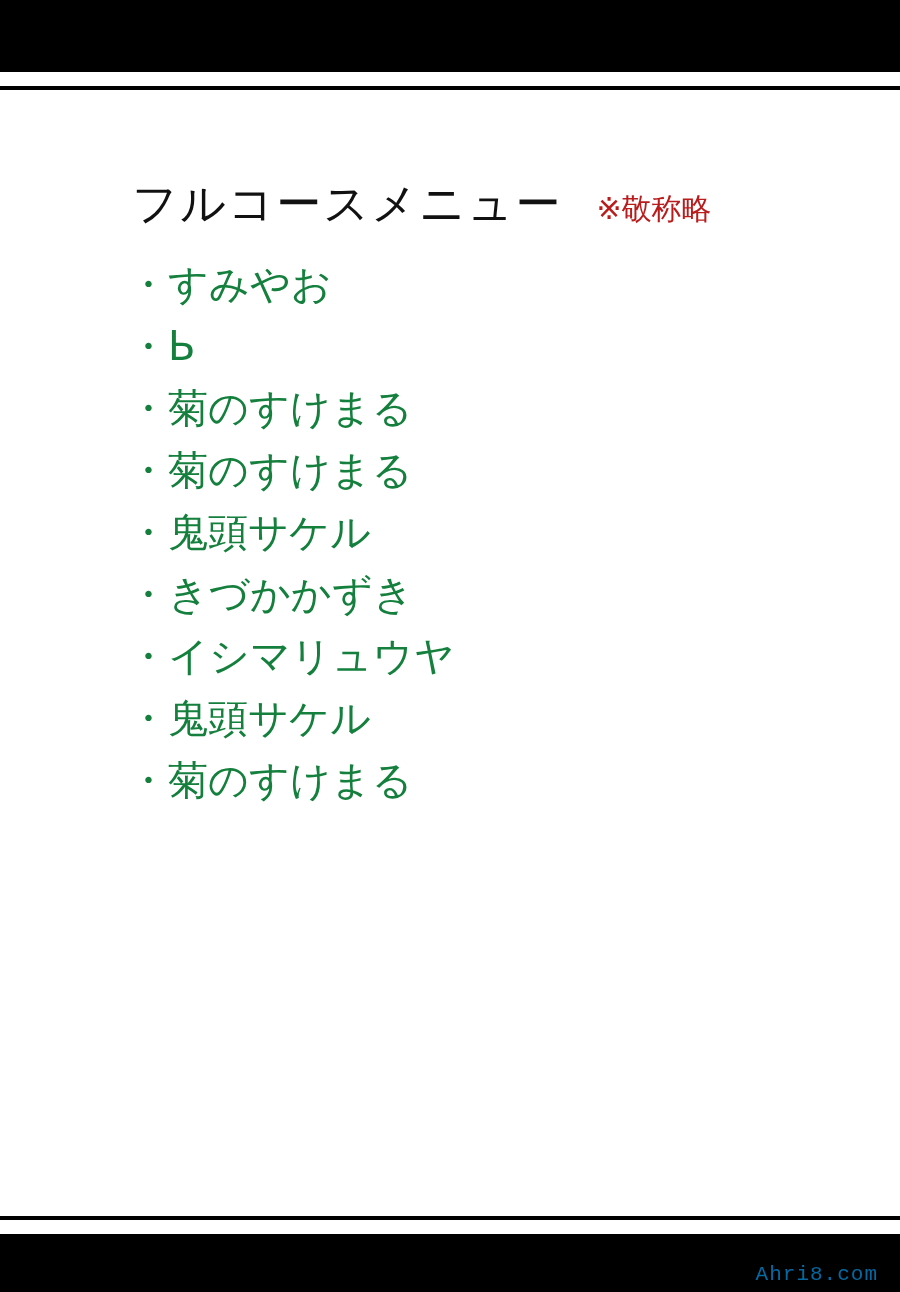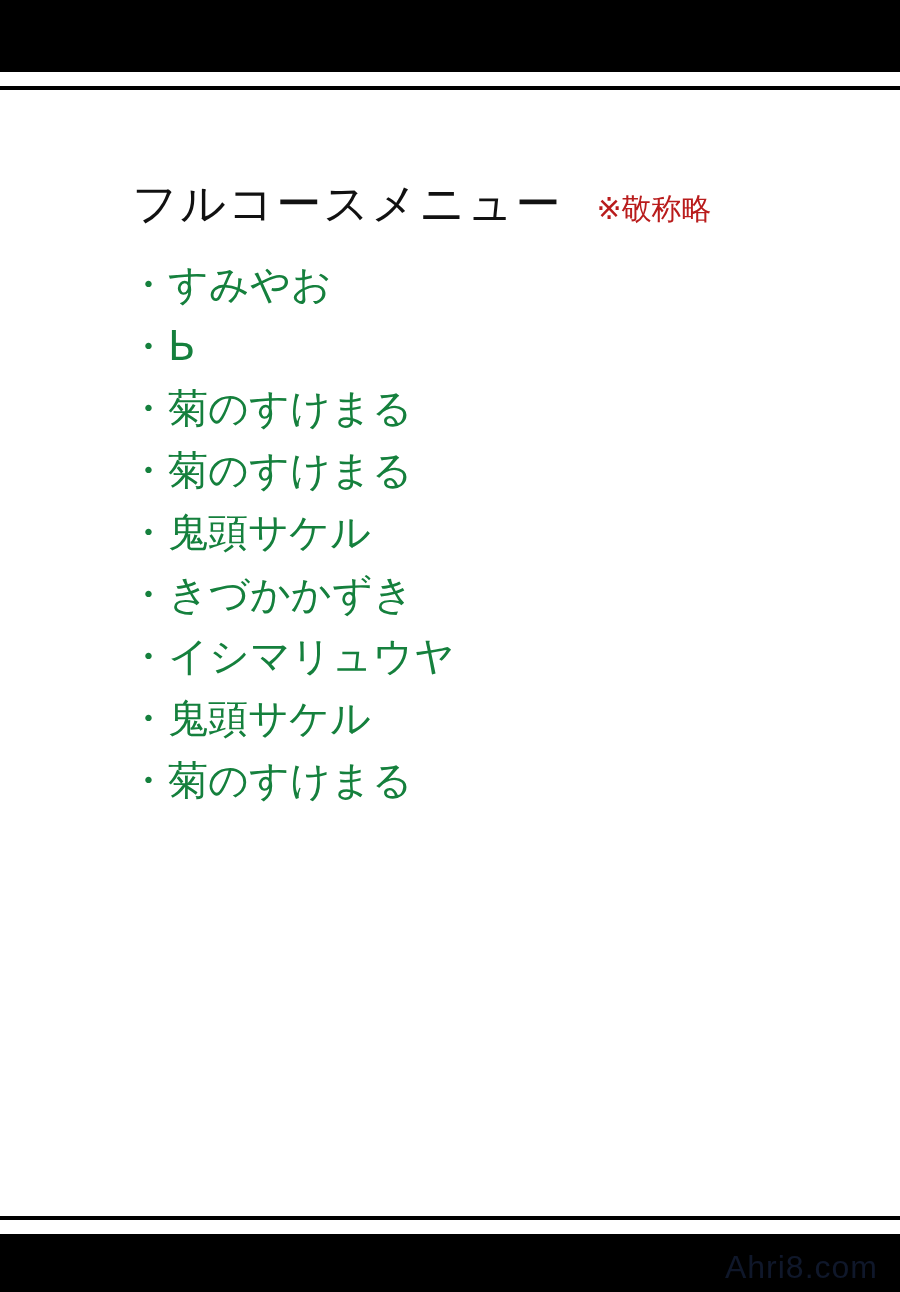--- a/index.html
+++ b/index.html
@@ -96,23 +96,23 @@
     display: inline-block;
   }
   .item-label {
     display: inline;
   }
 
   .watermark {
     position: absolute;
     right: 22px;
     bottom: 6px;
-    font-family: Liberation Sans, sans-serif;
-    font-size: 32px;
-    color: #0f172a;
+    font-family: Liberation Mono, monospace;
+    font-size: 21px;
+    color: #0369a1;
     letter-spacing: 1px;
   }
 </style>
 </head>
 <body>
 
 <div class="page">
 
   <div class="band-top"></div>
   <div class="rule-top"></div>

